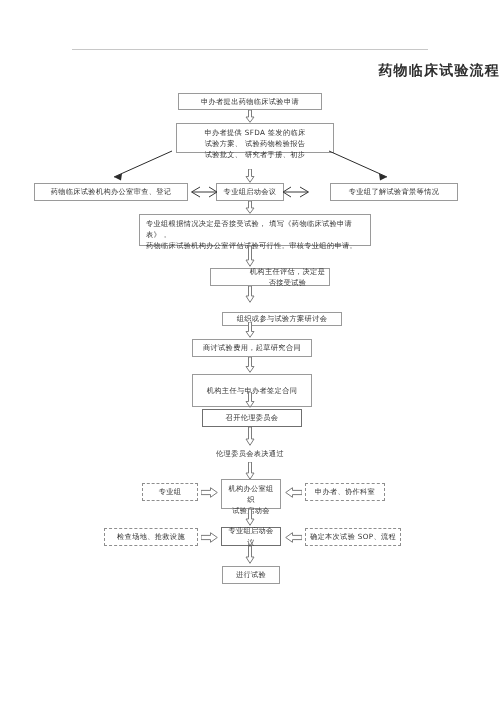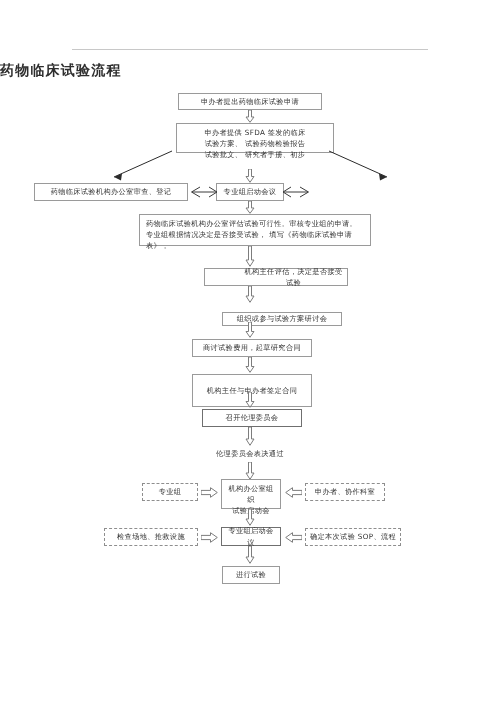--- a/index.html
+++ b/index.html
@@ -33,21 +33,21 @@
     height: 1px;
     background: #c8c8c8;
   }
 
   
   .doc-title {
     position: absolute;
     left: 0;
     top: 62px;
     width: 500px;
-    text-align: left;
+    text-align: right;
     font-family: Liberation Sans, sans-serif;
     font-size: 14px;
     font-weight: bold;
     letter-spacing: 1.2px;
     color: #2e2e2e;
     white-space: nowrap;
   }
 
   
   .node {
@@ -195,39 +195,42 @@
   </div>
 
   <div class="side-arrow" style="left:282px; top:186px; width:28px; height:12px;">
     <svg viewBox="0 0 28 12" width="28" height="12">
       <line x1="1" y1="6" x2="26" y2="6"></line>
       <polyline points="18,1 26.5,6 18,11"></polyline>
       <polyline points="9,1 1,6 9,11"></polyline>
     </svg>
   </div>
 
+  <div class="node" style="left:330px; top:183px; width:128px; height:18px;">
+    <span>专业组了解试验背景等情况</span>
+  </div>
 
   <div class="arrow-down" style="left:245px; top:201px; width:10px; height:13px;">
     <svg viewBox="0 0 10 13" width="10" height="13">
       <path class="hollow" d="M3.5,0 L6.5,0 L6.5,7 L9,7 L5,12.3 L1,7 L3.5,7 Z"></path>
     </svg>
   </div>
 
   <div class="node multiline" style="left:139px; top:214px; width:232px; height:32px;">
+    <span class="line just">专业组根据情况决定是否接受试验，     填写《药物临床试验申请表》 。</span>
     <span class="line just">药物临床试验机构办公室评估试验可行性。审核专业组的申请。</span>
-    <span class="line just">专业组根据情况决定是否接受试验，     填写《药物临床试验申请表》 。</span>
   </div>
 
   <div class="arrow-down" style="left:245px; top:246px; width:10px; height:21px;">
     <svg viewBox="0 0 10 21" width="10" height="21">
       <path class="hollow" d="M3.5,0 L6.5,0 L6.5,14 L9,14 L5,20.3 L1,14 L3.5,14 Z"></path>
     </svg>
   </div>
 
-  <div class="node" style="left:204px; top:268px; width:144px; height:18px;padding-left:38px;">
+  <div class="node" style="left:210px; top:268px; width:120px; height:18px;padding-left:38px;">
     <span>机构主任评估，决定是否接受试验</span>
   </div>
 
   <div class="arrow-down" style="left:245px; top:286px; width:10px; height:17px;">
     <svg viewBox="0 0 10 17" width="10" height="17">
       <path class="hollow" d="M3.5,0 L6.5,0 L6.5,10 L9,10 L5,16.3 L1,10 L3.5,10 Z"></path>
     </svg>
   </div>
 
   <div class="node" style="left:192px; top:312px; width:120px; height:14px;margin-left:30px;">

